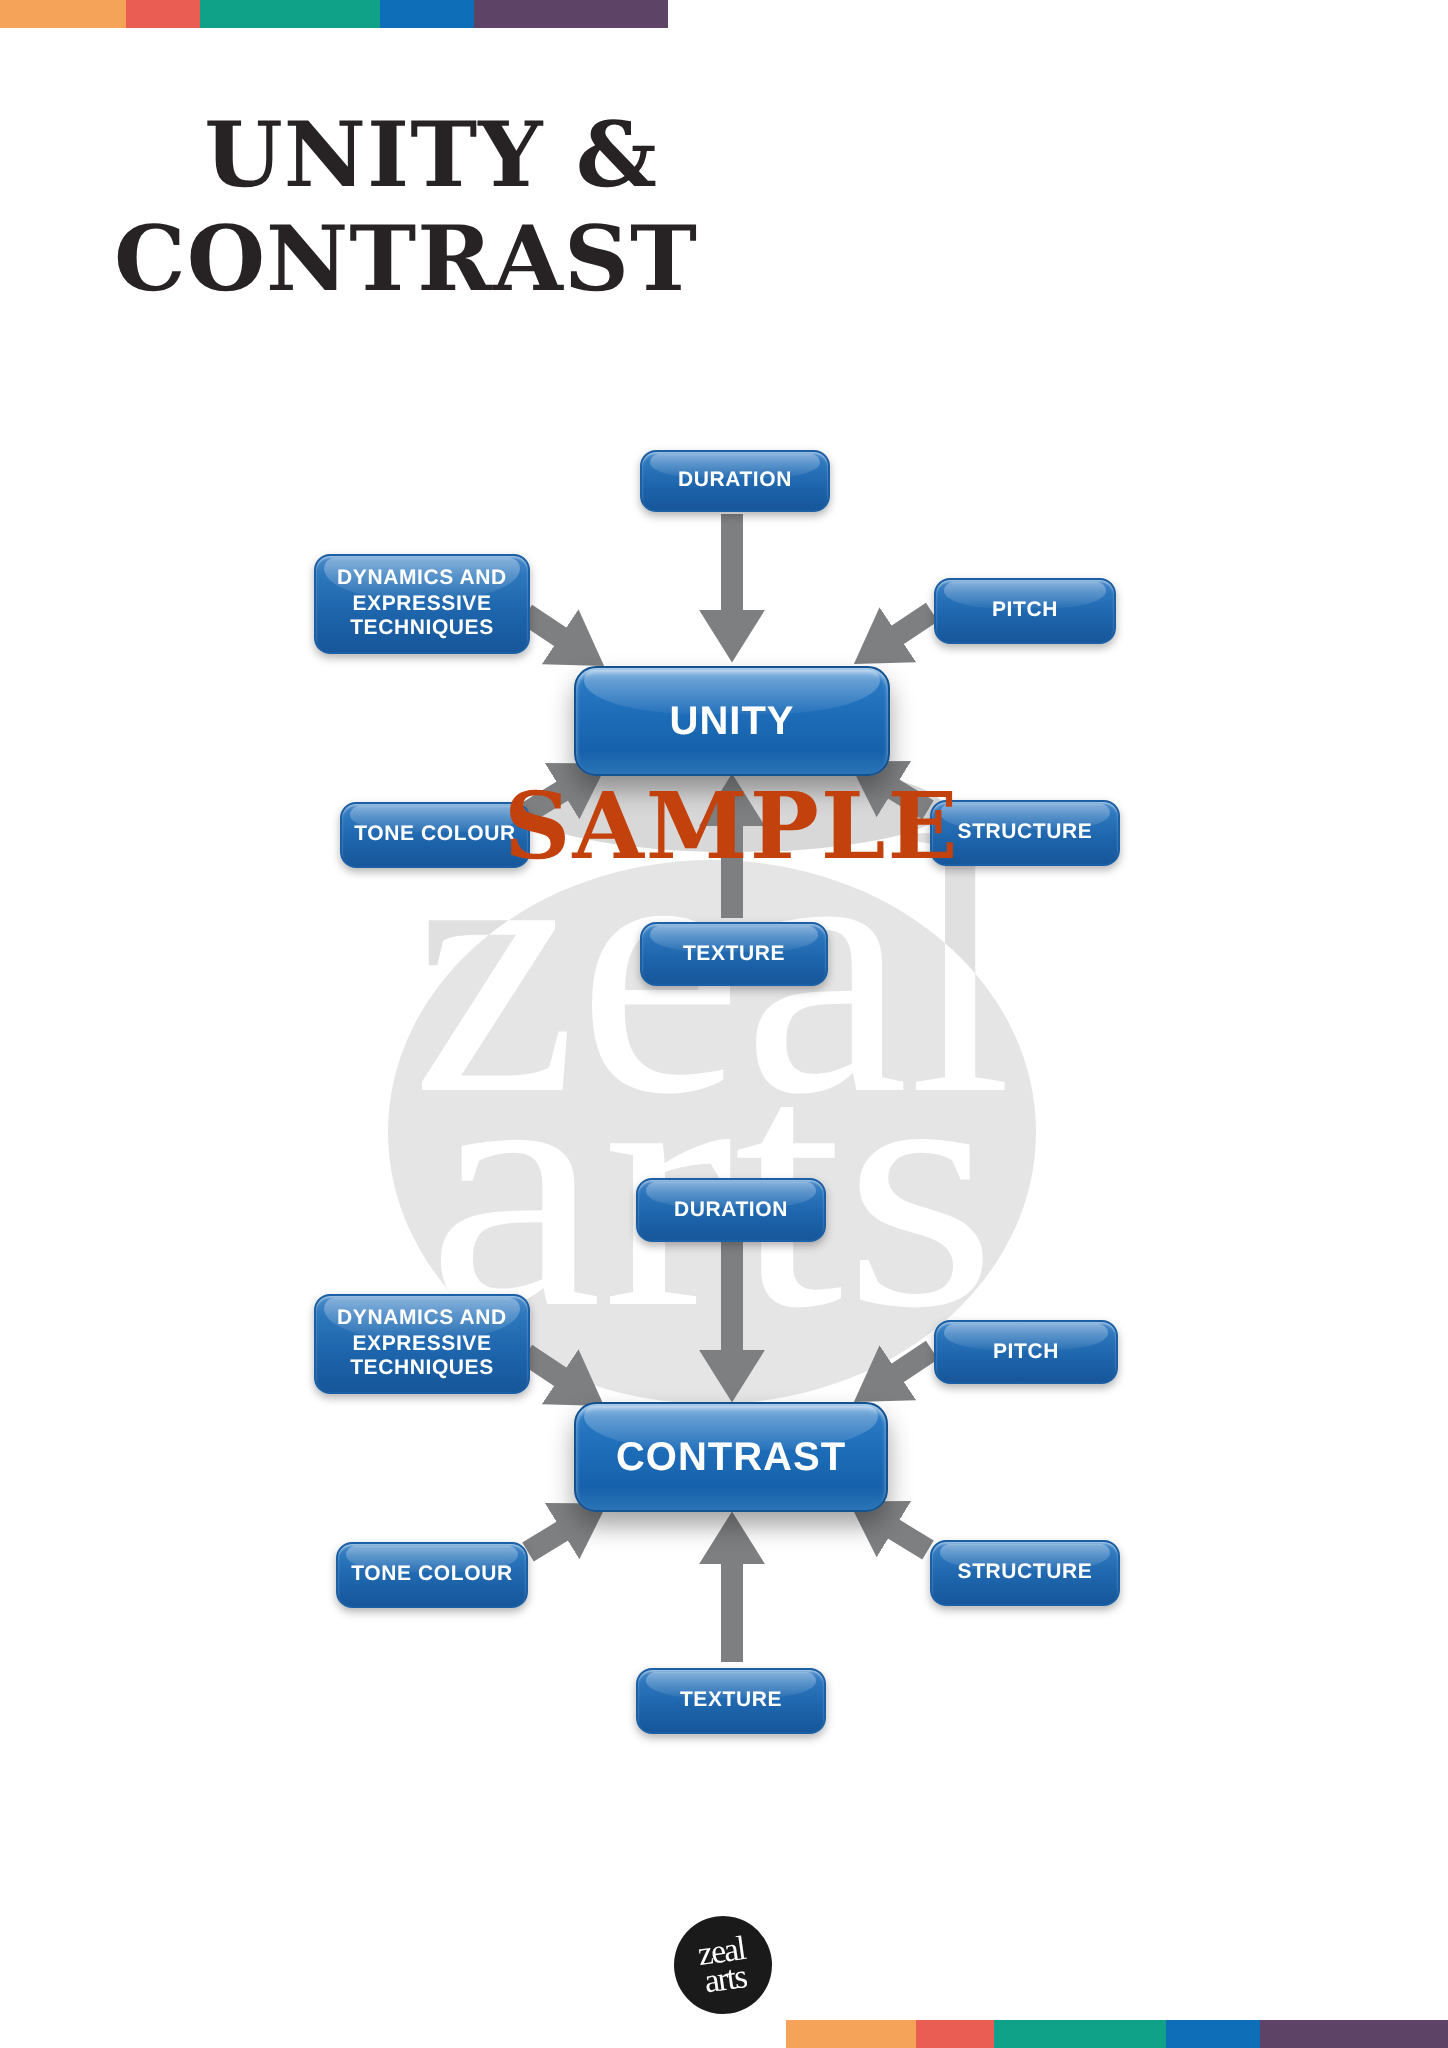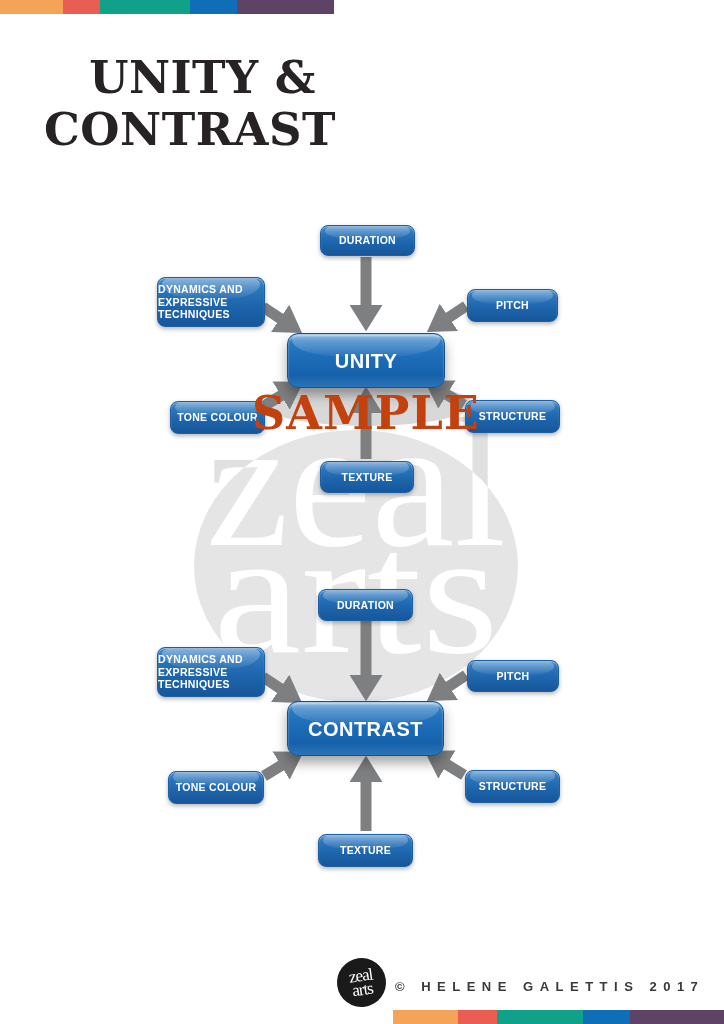--- a/index.html
+++ b/index.html
@@ -6,39 +6,39 @@
   .page{position:relative;width:724px;height:1024px;background:#ffffff;overflow:hidden;
         font-family:"Liberation Sans",sans-serif;}
 
   
   .bar{position:absolute;display:flex;height:14px;}
   .bar-top{left:0;top:0;}
   .bar-bottom{left:393px;top:1010px;}
   .stripe{height:100%;flex:0 0 auto;}
 
   
-  .title{position:absolute;left:44px;top:52px;width:272px;text-align:right;
+  .title{position:absolute;left:57px;top:52px;width:272px;text-align:right;
          font-family:"DejaVu Serif","Liberation Serif",serif;font-weight:700;
          font-size:45px;line-height:52px;color:#272325;letter-spacing:0.5px;}
 
   
   .wm-svg{position:absolute;left:0;top:0;z-index:0;}
   .wm-word{font-family:"Liberation Serif","DejaVu Serif",serif;font-weight:400;}
 
   
   .swash{position:absolute;left:262px;top:382px;width:210px;height:44px;
          background:#d8d8d8;border-radius:50%;z-index:1;}
 
   
   .arrow-svg{position:absolute;left:0;top:0;z-index:2;}
 
   
   .node{position:absolute;z-index:3;display:flex;align-items:center;justify-content:center;
         color:#fff;font-size:10.5px;font-weight:600;line-height:1.2;letter-spacing:0.3px;
-        text-align:left;border:1px solid #1b5fa4;border-radius:8px;
+        text-align:center;border:1px solid #1b5fa4;border-radius:8px;
         background:linear-gradient(180deg,#4a8bca 0%,#2d77bd 20%,#1e66ad 55%,#17569a 100%);
         box-shadow:0 2px 4px rgba(40,40,40,.35), inset 0 1px 1px rgba(255,255,255,.45);}
   .node::before{content:"";position:absolute;left:4px;right:4px;top:1px;height:42%;
         border-radius:7px 7px 50% 50% / 7px 7px 100% 100%;
         background:linear-gradient(rgba(255,255,255,.34),rgba(255,255,255,.04));pointer-events:none;}
   .center-node{font-size:20px;font-weight:700;letter-spacing:.5px;border-radius:11px;
         background:linear-gradient(180deg,#5f9fd7 0%,#2b7ac4 12%,#1d6cb8 45%,#1661ab 78%,#2b74b6 100%);
         border:1px solid #14528f;
         box-shadow:0 7px 12px rgba(30,30,30,.4), inset 0 2px 2px rgba(255,255,255,.5);}
 
@@ -147,21 +147,20 @@
   <div class="node p-c-ll">TONE COLOUR</div>
   <div class="node p-c-lr">STRUCTURE</div>
   <div class="node p-c-b">TEXTURE</div>
 
   <div class="sample">SAMPLE</div>
 
   <div class="logo-circle">
     <span>zeal</span>
     <span>arts</span>
   </div>
-  <div class="copyright">© HELENE GALETTIS 2017</div>
 
   <div class="bar bar-bottom">
       <div class="stripe" style="width: 65px; background: rgb(244, 163, 89);"></div>
       <div class="stripe" style="width: 39px; background: rgb(234, 93, 83);"></div>
       <div class="stripe" style="width: 86px; background: rgb(16, 161, 137);"></div>
       <div class="stripe" style="width: 47px; background: rgb(14, 110, 184);"></div>
       <div class="stripe" style="width: 94px; background: rgb(93, 67, 101);"></div>
     </div>
 
 </div>

